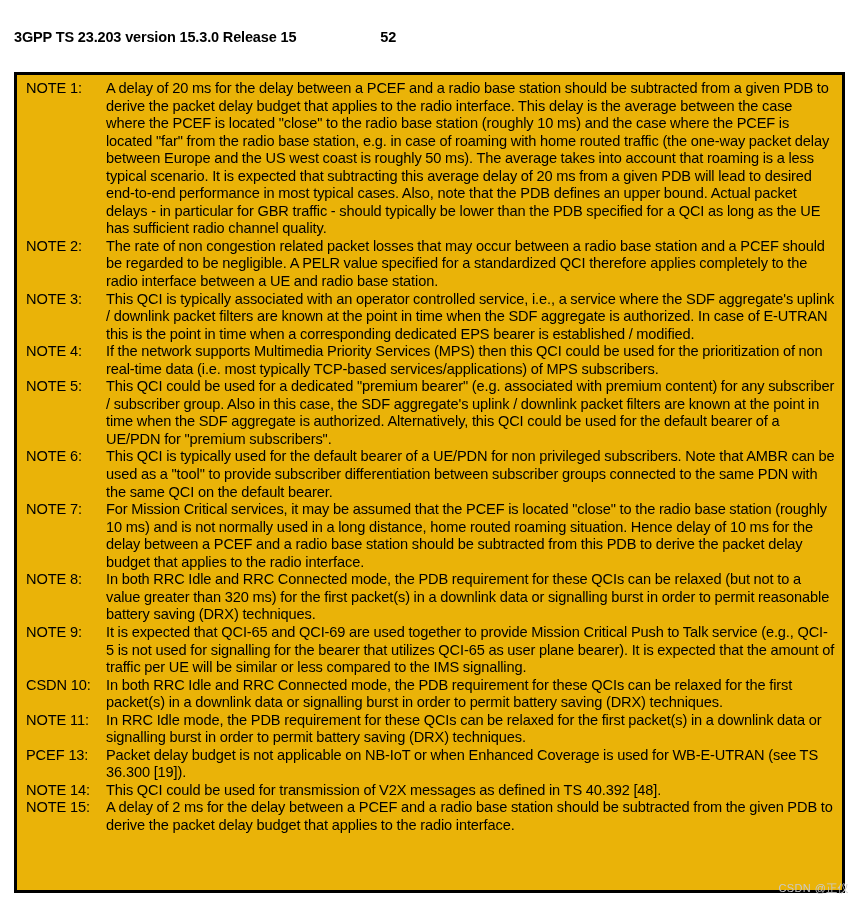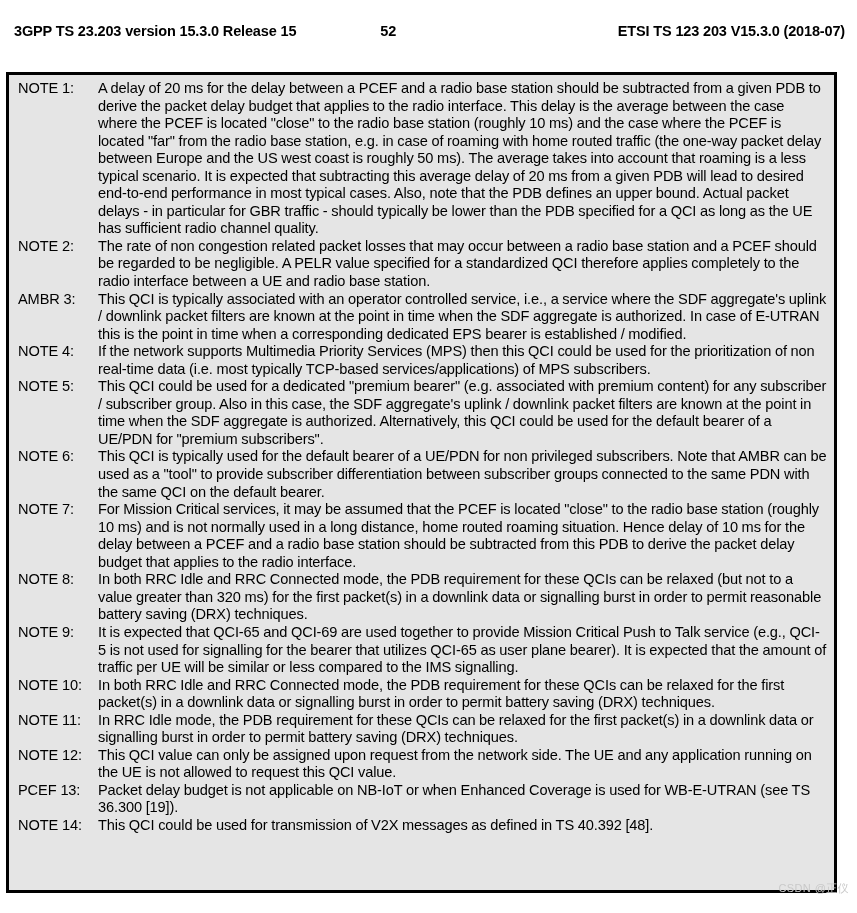--- a/index.html
+++ b/index.html
@@ -17,40 +17,40 @@
   }
 
   
   #page-header {
     position: absolute;
     top: 23px;
     left: 14px;
     width: 831px;
     height: 22px;
     display: flex;
-    align-items: flex-start;
+    align-items: flex-end;
     font-size: 14.5px;
     font-weight: bold;
     letter-spacing: -0.15px;
     white-space: nowrap;
   }
   #page-header .hdr-left  { flex: 0 0 auto; }
   #page-header .hdr-mid   { flex: 0 0 auto; margin-left: 84px; }
   #page-header .hdr-right { flex: 0 0 auto; margin-left: auto; }
 
   
   #notes-box {
     position: absolute;
-    left: 6px;
+    left: 14px;
     top: 72px;
     width: 831px;
     height: 821px;
     box-sizing: border-box;
     border: 3px solid #000000;
-    background: #e5e5e5;
+    background: #eab308;
     padding: 5px 7px 4px 9px;
     overflow: hidden;
   }
 
   .note-row {
     display: flex;
     align-items: flex-start;
     font-size: 14.6px;
     line-height: 17.55px;
     letter-spacing: -0.12px;
@@ -78,34 +78,33 @@
     white-space: nowrap;
     user-select: none;
   }
 </style>
 </head>
 <body>
 
 <div id="page-header">
   <span class="hdr-left">3GPP TS 23.203 version 15.3.0 Release 15</span>
   <span class="hdr-mid">52</span>
-  <span class="hdr-right">ETSI TS 123 203 V15.3.0 (2018-07)</span>
 </div>
 
 <div id="notes-box">
     <div class="note-row">
       <div class="note-label">NOTE 1:</div>
       <div class="note-text">A delay of 20 ms for the delay between a PCEF and a radio base station should be subtracted from a given PDB to derive the packet delay budget that applies to the radio interface. This delay is the average between the case where the PCEF is located "close" to the radio base station (roughly 10 ms) and the case where the PCEF is located "far" from the radio base station, e.g. in case of roaming with home routed traffic (the one-way packet delay between Europe and the US west coast is roughly 50 ms). The average takes into account that roaming is a less typical scenario. It is expected that subtracting this average delay of 20 ms from a given PDB will lead to desired end-to-end performance in most typical cases. Also, note that the PDB defines an upper bound. Actual packet delays - in particular for GBR traffic - should typically be lower than the PDB specified for a QCI as long as the UE has sufficient radio channel quality.</div>
     </div>
     <div class="note-row">
       <div class="note-label">NOTE 2:</div>
       <div class="note-text">The rate of non congestion related packet losses that may occur between a radio base station and a PCEF should be regarded to be negligible. A PELR value specified for a standardized QCI therefore applies completely to the radio interface between a UE and radio base station.</div>
     </div>
     <div class="note-row">
-      <div class="note-label">AMBR 3:</div>
+      <div class="note-label">NOTE 3:</div>
       <div class="note-text">This QCI is typically associated with an operator controlled service, i.e., a service where the SDF aggregate's uplink / downlink packet filters are known at the point in time when the SDF aggregate is authorized. In case of E-UTRAN this is the point in time when a corresponding dedicated EPS bearer is established / modified.</div>
     </div>
     <div class="note-row">
       <div class="note-label">NOTE 4:</div>
       <div class="note-text">If the network supports Multimedia Priority Services (MPS) then this QCI could be used for the prioritization of non real-time data (i.e. most typically TCP-based services/applications) of MPS subscribers.</div>
     </div>
     <div class="note-row">
       <div class="note-label">NOTE 5:</div>
       <div class="note-text">This QCI could be used for a dedicated "premium bearer" (e.g. associated with premium content) for any subscriber / subscriber group. Also in this case, the SDF aggregate's uplink / downlink packet filters are known at the point in time when the SDF aggregate is authorized. Alternatively, this QCI could be used for the default bearer of a UE/PDN for "premium subscribers".</div>
     </div>
@@ -119,34 +118,34 @@
     </div>
     <div class="note-row">
       <div class="note-label">NOTE 8:</div>
       <div class="note-text">In both RRC Idle and RRC Connected mode, the PDB requirement for these QCIs can be relaxed (but not to a value greater than 320 ms) for the first packet(s) in a downlink data or signalling burst in order to permit reasonable battery saving (DRX) techniques.</div>
     </div>
     <div class="note-row">
       <div class="note-label">NOTE 9:</div>
       <div class="note-text">It is expected that QCI-65 and QCI-69 are used together to provide Mission Critical Push to Talk service (e.g., QCI-5 is not used for signalling for the bearer that utilizes QCI-65 as user plane bearer). It is expected that the amount of traffic per UE will be similar or less compared to the IMS signalling.</div>
     </div>
     <div class="note-row">
-      <div class="note-label">NOTE 10:</div>
+      <div class="note-label">CSDN 10:</div>
       <div class="note-text">In both RRC Idle and RRC Connected mode, the PDB requirement for these QCIs can be relaxed for the first packet(s) in a downlink data or signalling burst in order to permit battery saving (DRX) techniques.</div>
     </div>
     <div class="note-row">
       <div class="note-label">NOTE 11:</div>
       <div class="note-text">In RRC Idle mode, the PDB requirement for these QCIs can be relaxed for the first packet(s) in a downlink data or signalling burst in order to permit battery saving (DRX) techniques.</div>
-    </div>
-    <div class="note-row">
-      <div class="note-label">NOTE 12:</div>
-      <div class="note-text">This QCI value can only be assigned upon request from the network side. The UE and any application running on the UE is not allowed to request this QCI value.</div>
     </div>
     <div class="note-row">
       <div class="note-label">PCEF 13:</div>
       <div class="note-text">Packet delay budget is not applicable on NB-IoT or when Enhanced Coverage is used for WB-E-UTRAN (see TS 36.300 [19]).</div>
     </div>
     <div class="note-row">
       <div class="note-label">NOTE 14:</div>
       <div class="note-text">This QCI could be used for transmission of V2X messages as defined in TS 40.392 [48].</div>
     </div>
+    <div class="note-row">
+      <div class="note-label">NOTE 15:</div>
+      <div class="note-text">A delay of 2 ms for the delay between a PCEF and a radio base station should be subtracted from the given PDB to derive the packet delay budget that applies to the radio interface.</div>
+    </div>
   </div>
 
 <div id="watermark">CSDN @正仪</div>
 
 </body></html>

